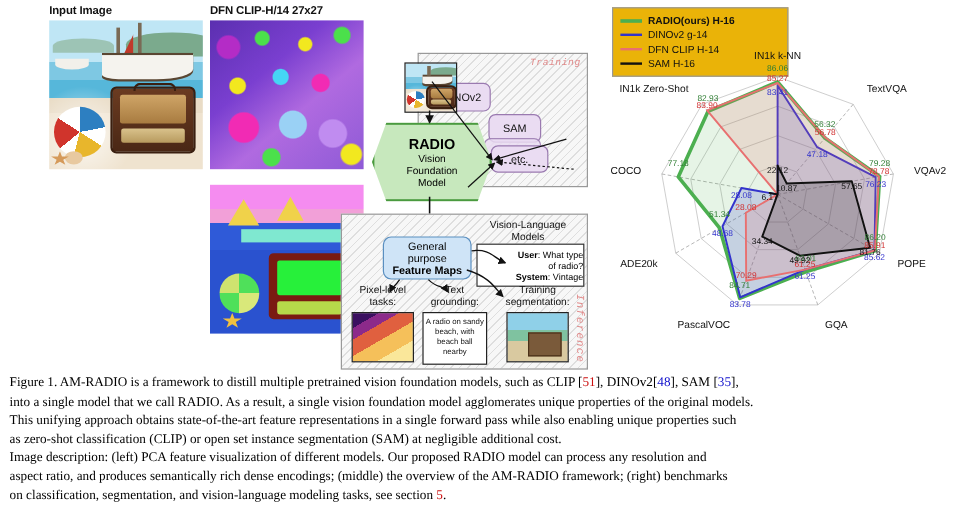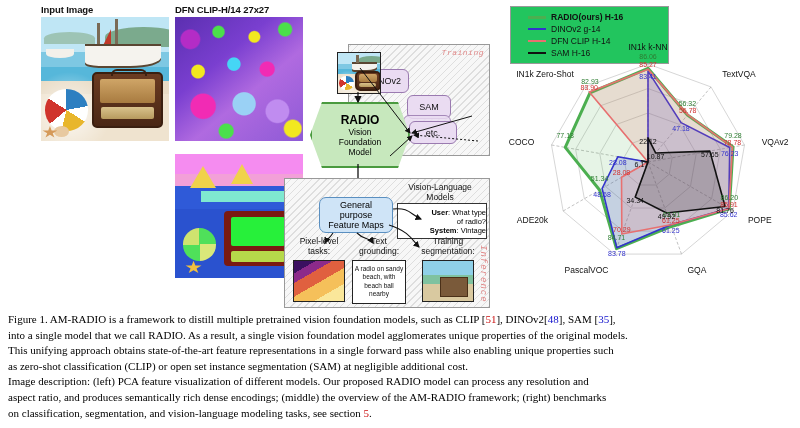--- a/index.html
+++ b/index.html
@@ -77,35 +77,35 @@
   .tbox{position:absolute;background:#eadcf2;border:1.2px solid #9a7ab0;border-radius:6px;font:9px "Liberation Sans",sans-serif;color:#111;display:flex;align-items:center;justify-content:center;}
   .radio-hex{position:absolute;left:28px;top:96px;width:96px;height:62px;background:#c7e8bd;border:2px solid #4a9a3f;
     clip-path:polygon(12% 0,88% 0,100% 50%,88% 100%,12% 100%,0 50%);display:flex;flex-direction:column;align-items:center;justify-content:center;line-height:1.08;}
   .radio-hex .t1{font:bold 12px "Liberation Sans",sans-serif;}
   .radio-hex .t2{font:8.5px "Liberation Sans",sans-serif;}
   .thumb{position:absolute;left:55px;top:46px;width:42px;height:40px;border:1.5px solid #222;overflow:hidden;}
   .infer-box{position:absolute;left:2px;top:172px;width:204px;height:128px;}
   .vlm-title{position:absolute;right:6px;top:4px;width:86px;text-align:center;font:8.5px "Liberation Sans",sans-serif;color:#111;line-height:1.15;}
   .feat-box{position:absolute;left:34px;top:18px;width:72px;height:34px;background:#cfe4f7;border:1.3px solid #5a8fc0;border-radius:7px;
      display:flex;flex-direction:column;align-items:center;justify-content:center;font:9px "Liberation Sans",sans-serif;line-height:1.12;}
-  .feat-box b{font-weight:normal;}
+  .feat-box b{font-weight:bold;}
   .chat{position:absolute;left:112px;top:24px;width:88px;height:34px;background:#fff;border:1.3px solid #333;font:7.5px "Liberation Sans",sans-serif;
      display:flex;flex-direction:column;align-items:flex-end;justify-content:center;line-height:1.2;text-align:center;}
   .task-col{position:absolute;font:8.5px "Liberation Sans",sans-serif;text-align:center;color:#111;line-height:1.15;}
   .task-img{width:50px;height:40px;border:1.3px solid #222;margin:3px auto 0;}
   .text-ground{width:54px;height:44px;border:1.3px solid #222;background:#fff;font:6.5px "Liberation Sans",sans-serif;
      display:flex;align-items:center;justify-content:center;text-align:center;margin:3px auto 0;padding:1px;box-sizing:border-box;line-height:1.25;}
   .infer-side{position:absolute;right:1px;bottom:4px;font:italic 9px "Liberation Mono",monospace;color:#e08a8a;writing-mode:vertical-rl;letter-spacing:1px;}
   .depth{background:linear-gradient(150deg,#3b1060 0 18%,#8c2a8a 18% 32%,#e0603f 32% 52%,#f5c05a 52% 75%,#fae79a 75% 100%);}
   .segimg{background:linear-gradient(#8fd0e8 0 34%,#7fc2a0 34% 58%,#d9c9a0 58% 100%);position:relative;}
   .segimg:after{content:"";position:absolute;left:34%;top:40%;width:52%;height:46%;background:#7a5a3a;border:1px solid #4a3018;}
 
   
   .right{position:absolute;left:496px;top:2px;width:304px;height:300px;}
-  .legend{position:absolute;left:14px;top:4px;width:159px;background:#22c55e;border:1px solid #999;padding:4px 17px;box-sizing:border-box;}
+  .legend{position:absolute;left:14px;top:4px;width:147px;background:#eab308;border:1px solid #999;padding:4px 6px;box-sizing:border-box;}
   .lg-row{display:flex;align-items:center;gap:5px;height:12px;}
   .lg-line{width:18px;height:0;border-top-width:2.2px;border-top-style:solid;flex:none;}
   .lg-txt{font:8.5px "Liberation Sans",sans-serif;color:#111;white-space:nowrap;}
   .lg-txt b{font-weight:bold;}
   svg.radar{position:absolute;left:0;top:0;width:304px;height:300px;}
   .axlbl{font:8.5px "Liberation Sans",sans-serif;fill:#111;}
   .vlbl{font:7px "Liberation Sans",sans-serif;}
 
   
   .caption{position:absolute;left:8px;top:312px;width:784px;font-family:"Liberation Serif",serif;font-size:11px;line-height:1.42;color:#000;text-align:justify;}

